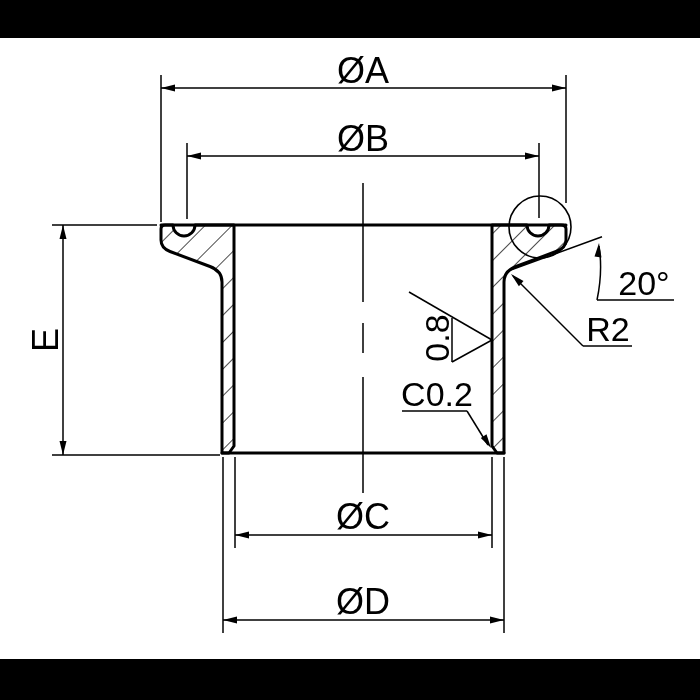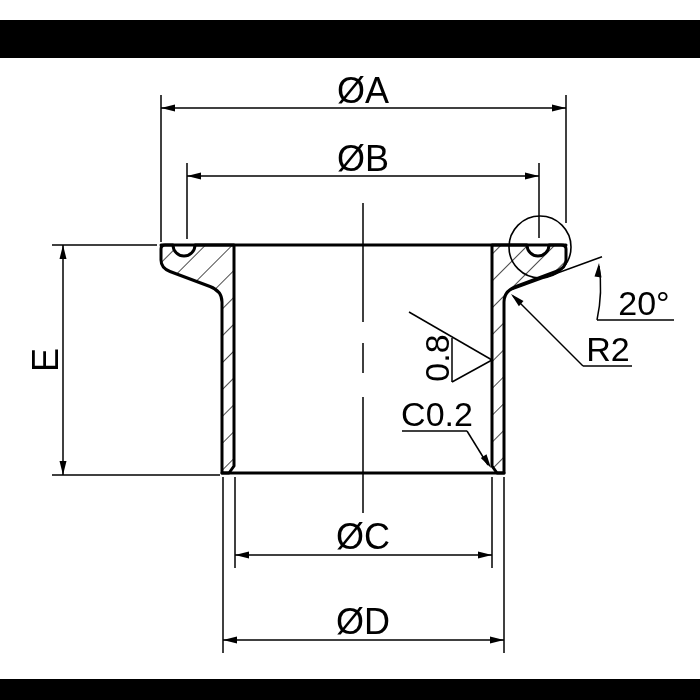--- a/index.html
+++ b/index.html
@@ -9,21 +9,20 @@
     width: 700px;
     height: 700px;
     overflow: hidden;
     font-family: "Liberation Sans", sans-serif;
   }
   .stage {
     position: relative;
     width: 700px;
     height: 581px;
     background: #ffffff;
-    margin-top: 20px;
   }
   svg { display: block; }
   .dim-label {
     font-family: "Liberation Sans", sans-serif;
     font-size: 36px;
     fill: #000000;
   }
   .dim-label-small {
     font-family: "Liberation Sans", sans-serif;
     font-size: 34px;

